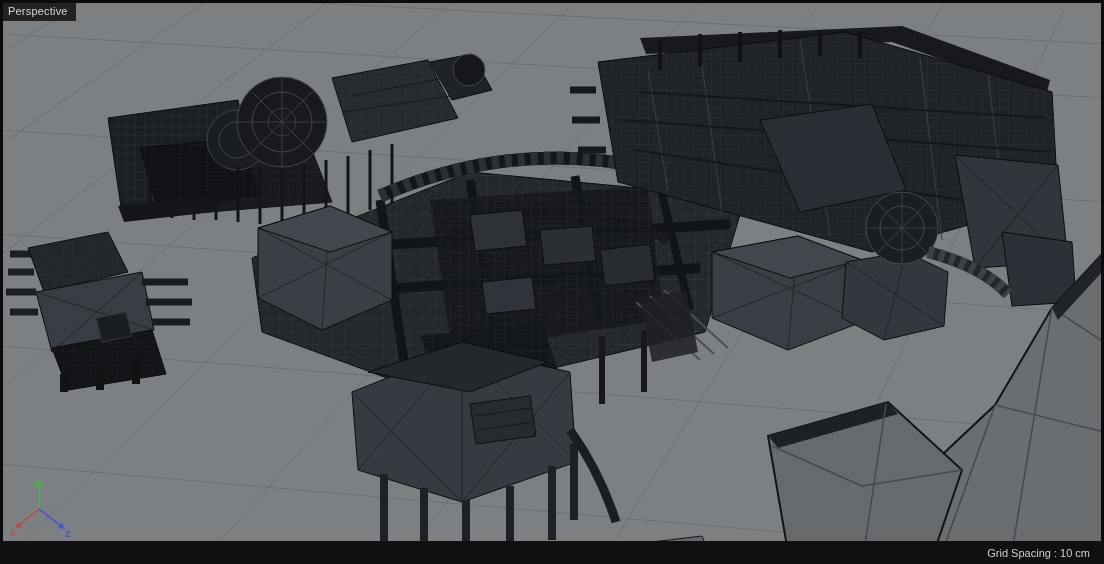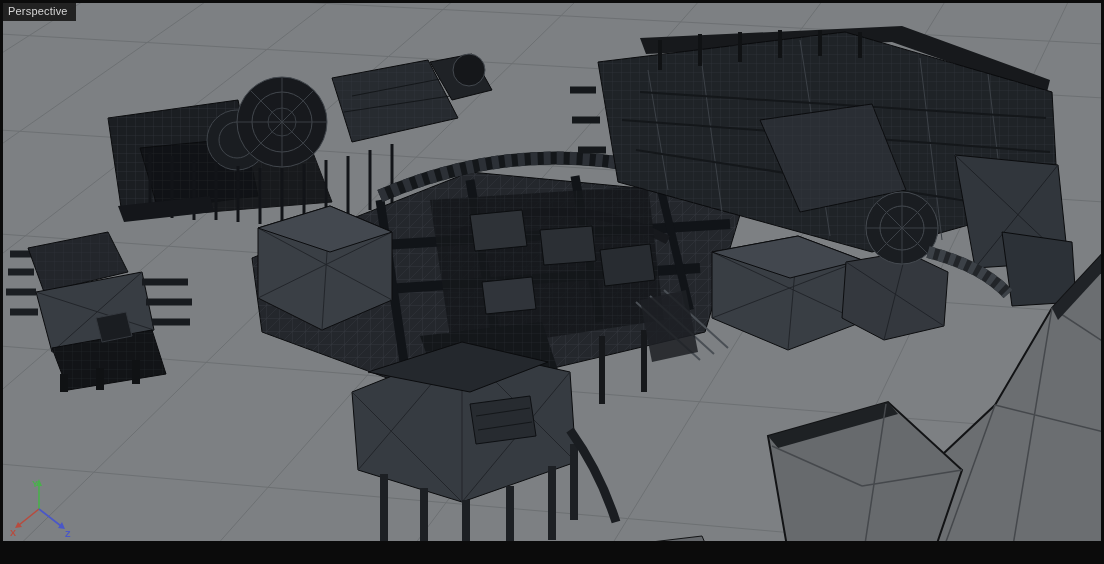--- a/index.html
+++ b/index.html
@@ -171,14 +171,17 @@
       <polygon points="30,4 27,11 33,11" fill="#49b04c"></polygon>
       <polygon points="6,53 13,52 9,47" fill="#b84b3e"></polygon>
       <polygon points="56,54 49,53 53,47" fill="#4a57c8"></polygon>
       <text x="23" y="12" font-size="9" fill="#49b04c">Y</text>
       <text x="1" y="61" font-size="9" fill="#b84b3e">X</text>
       <text x="56" y="62" font-size="9" fill="#4a57c8">Z</text>
     </svg>
 
   </div>
 
+  <div class="status-bar">
+    <span>Grid Spacing : 10 cm</span>
+  </div>
 
 </div>
 
 </body></html>

